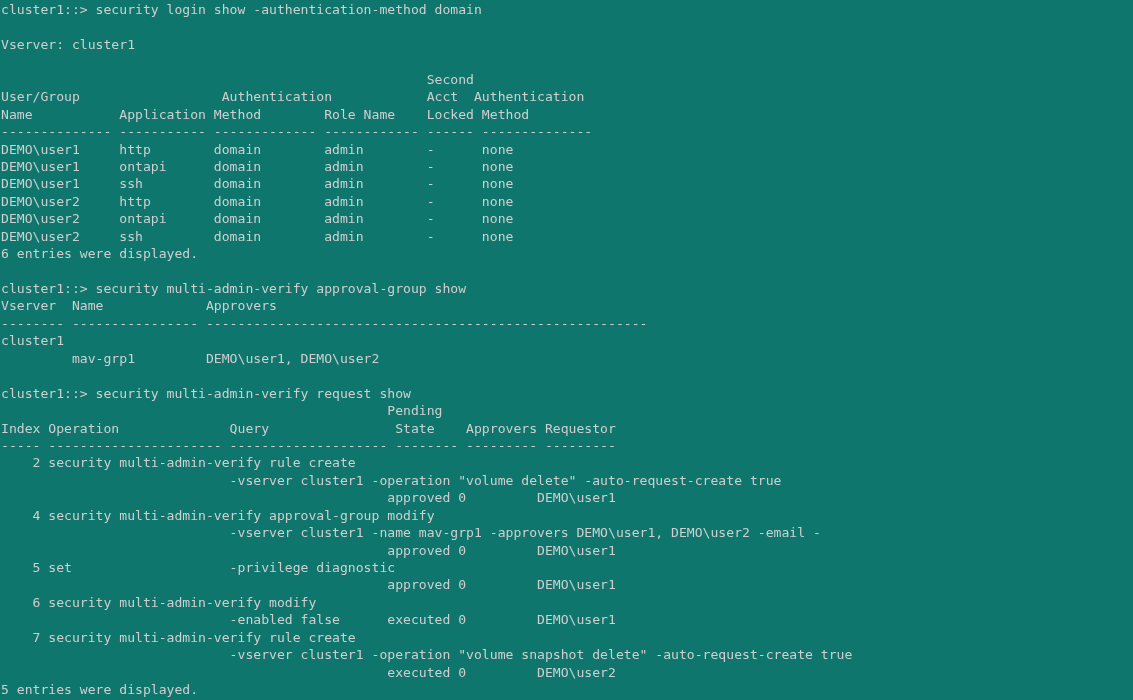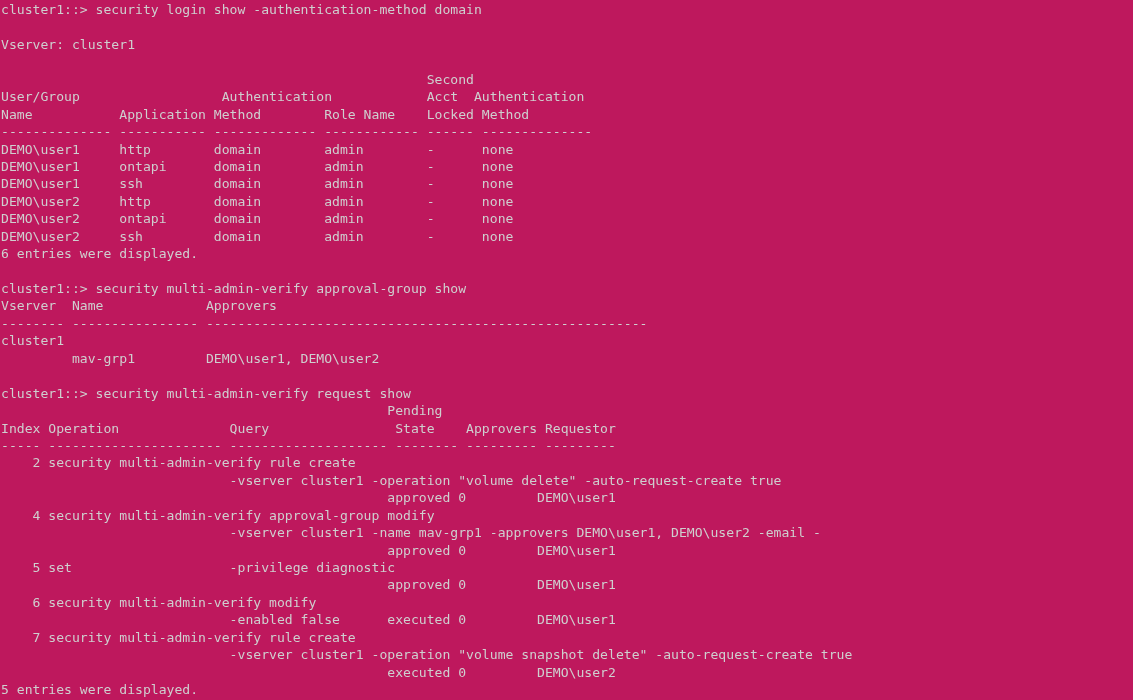--- a/index.html
+++ b/index.html
@@ -8,21 +8,21 @@
     background: #000000;
   }
   body {
     width: 1133px;
     height: 700px;
     overflow: hidden;
   }
   #terminal {
     width: 1133px;
     height: 700px;
-    background: #be185d;
+    background: #0f766e;
     color: #cfcfcf;
     font-family: "DejaVu Sans Mono", "Liberation Mono", monospace;
     font-size: 13.1px;
     line-height: 17.45px;
     letter-spacing: 0px;
     white-space: pre;
     padding: 1px 0 0 1px;
     box-sizing: border-box;
     overflow: hidden;
     -webkit-font-smoothing: none;

